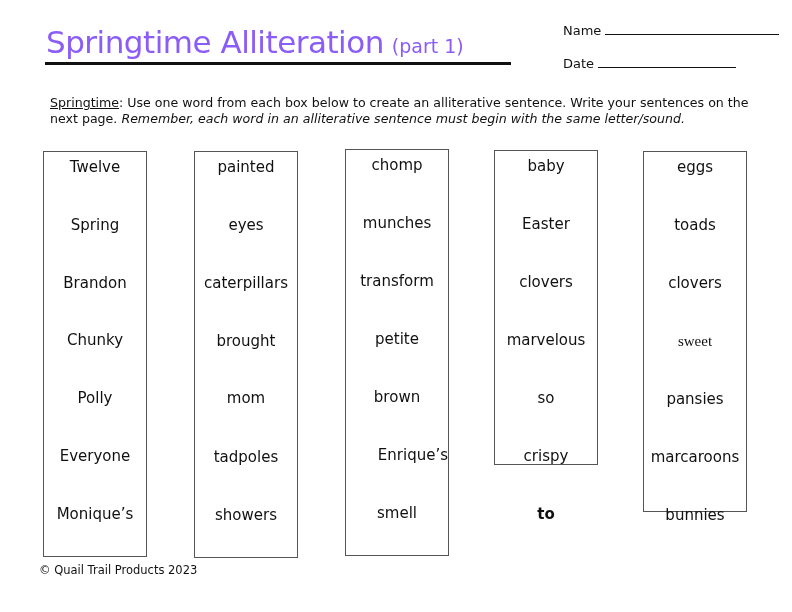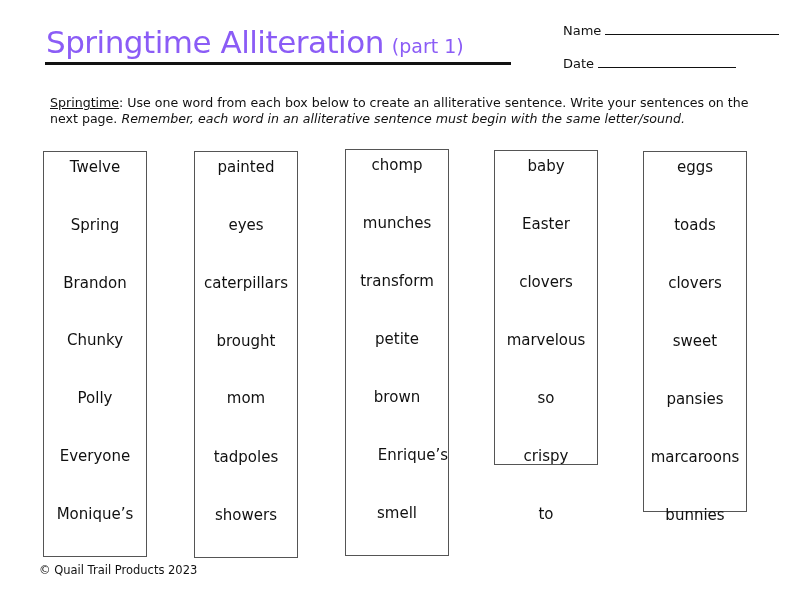--- a/index.html
+++ b/index.html
@@ -80,26 +80,26 @@
   <div class="word" style="top:354px;text-align:center;">smell</div>
 </div>
 
 <div class="box" style="left:494px; top:150px; height:315px;">
   <div class="word" style="top:6px;">baby</div>
   <div class="word" style="top:64px;">Easter</div>
   <div class="word" style="top:122px;">clovers</div>
   <div class="word" style="top:180px;">marvelous</div>
   <div class="word" style="top:238px;">so</div>
   <div class="word" style="top:296px;">crispy</div>
-  <div class="word" style="top:354px;">to</div>
+  <div class="word" style="top:354px;font-weight:bold;">to</div>
 </div>
 
 <div class="box" style="left:643px; top:151px; height:361px;">
   <div class="word" style="top:6px;">eggs</div>
   <div class="word" style="top:64px;">toads</div>
   <div class="word" style="top:122px;">clovers</div>
-  <div class="word" style="top:180px;">sweet</div>
+  <div class="word" style="top:180px;font-family:Liberation Serif, serif;">sweet</div>
   <div class="word" style="top:238px;">pansies</div>
   <div class="word" style="top:296px;">marcaroons</div>
   <div class="word" style="top:354px;">bunnies</div>
 </div>
 
 <div class="footer">© Quail Trail Products 2023</div>
 
 </body></html>

